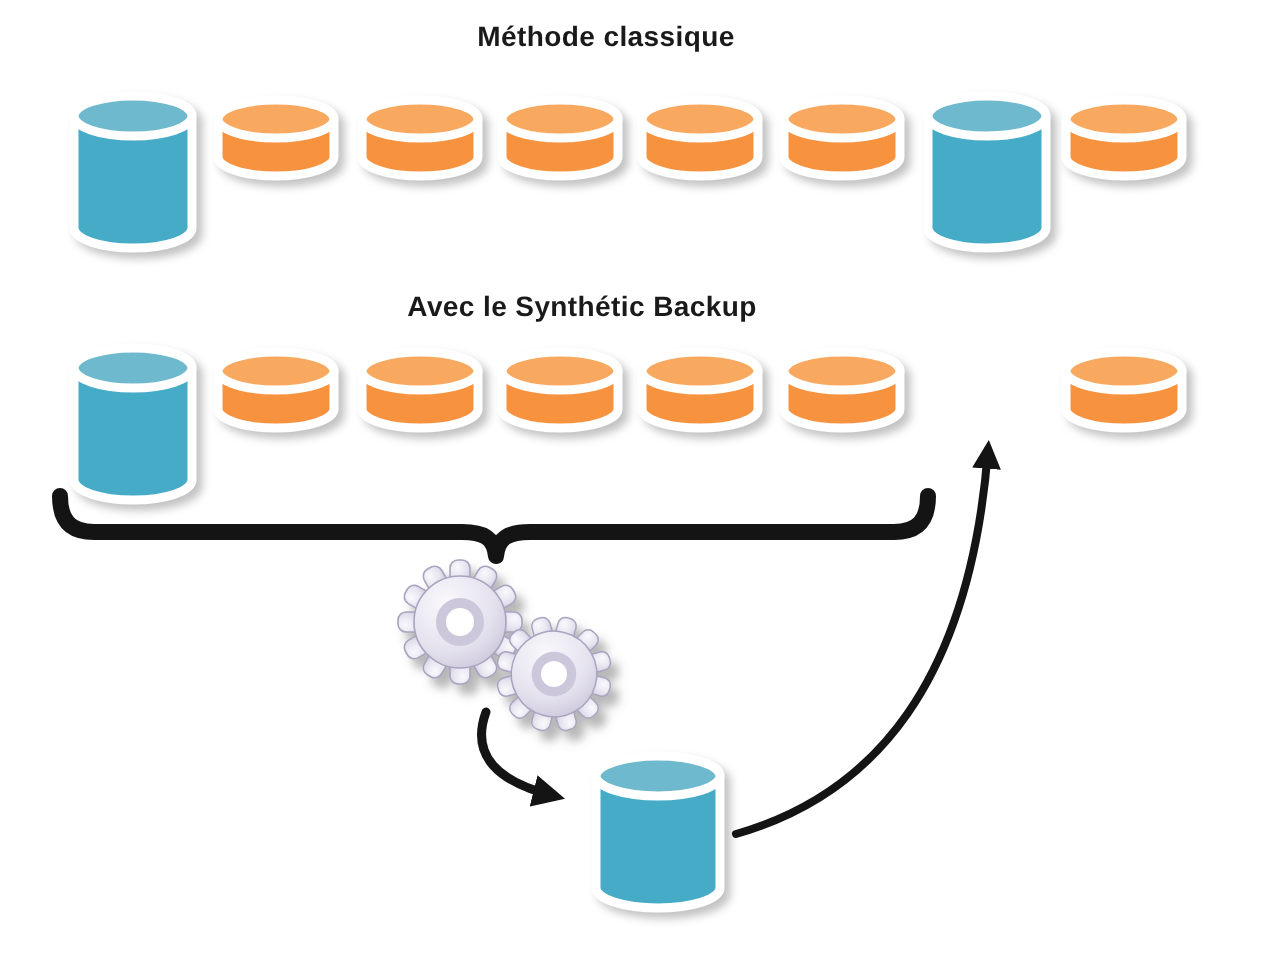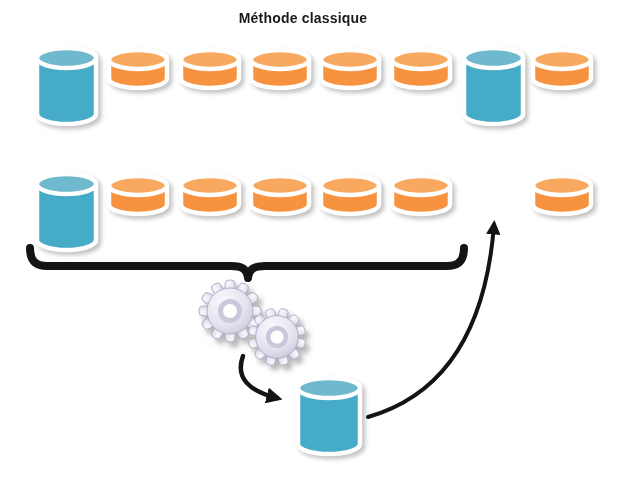--- a/index.html
+++ b/index.html
@@ -21,20 +21,21 @@
   .overlay{position:absolute;left:0;top:0;}
   #cylinder-layer{position:absolute;left:0;top:0;width:100%;height:100%;}
 </style>
 </head>
 <body>
 
 <div class="canvas">
 
   <div class="title t1">Méthode classique</div>
 
+  <div class="title t2">Avec le Synthétic Backup</div>
 
   <div id="cylinder-layer">
       <svg class="cyl" style="left:34px;top:45px" width="65" height="82" viewBox="-3 -3 65 82">
     <path d="M0 10 A29.5 10 0 0 1 59 10 L59 66
              A29.5 10 0 0 1 0 66 Z" fill="#45ABC7" stroke="#FFFFFF" stroke-width="4.5" stroke-linejoin="round"></path>
     <ellipse cx="29.5" cy="10" rx="29.5" ry="10" fill="#6FB9CE" stroke="#FFFFFF" stroke-width="4.5"></ellipse>
   </svg>
       <svg class="cyl" style="left:106px;top:47px" width="64" height="44" viewBox="-3 -3 64 44">
     <path d="M0 9.5 A29 9.5 0 0 1 58 9.5 L58 28.5
              A29 9.5 0 0 1 0 28.5 Z" fill="#F7923F" stroke="#FFFFFF" stroke-width="4.5" stroke-linejoin="round"></path>

